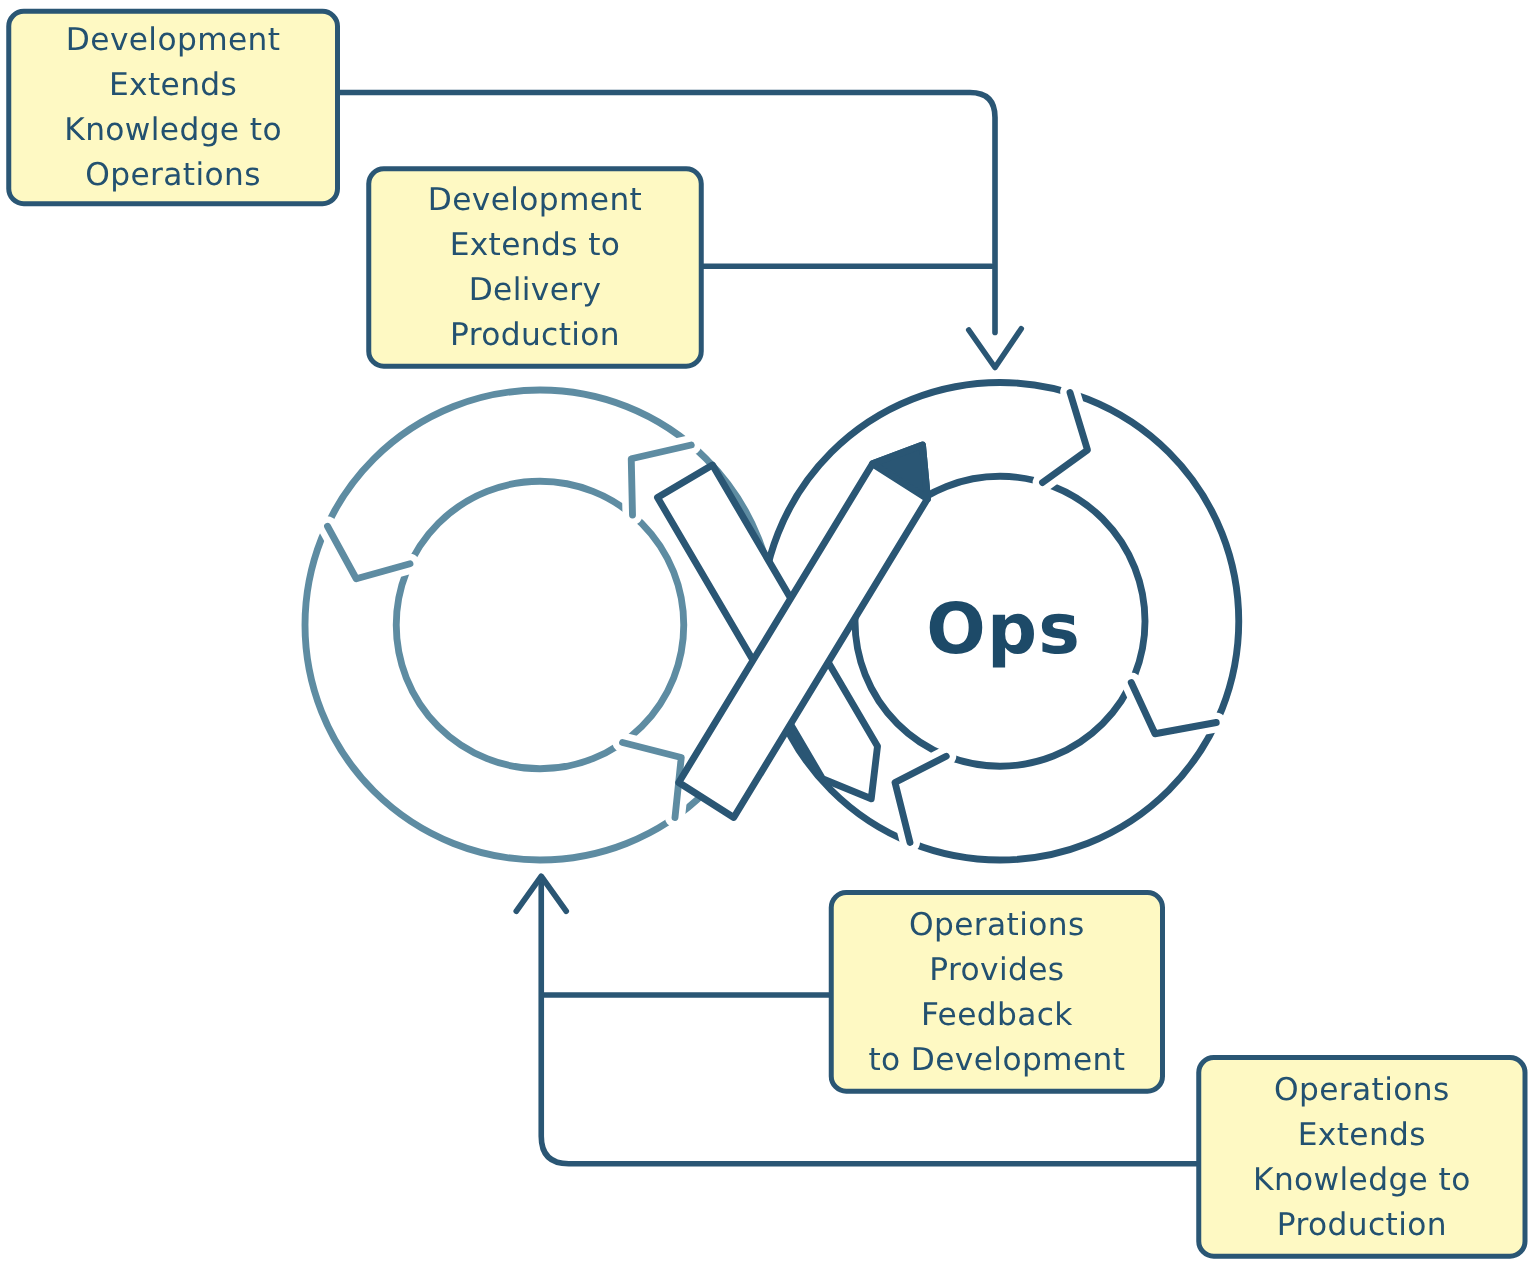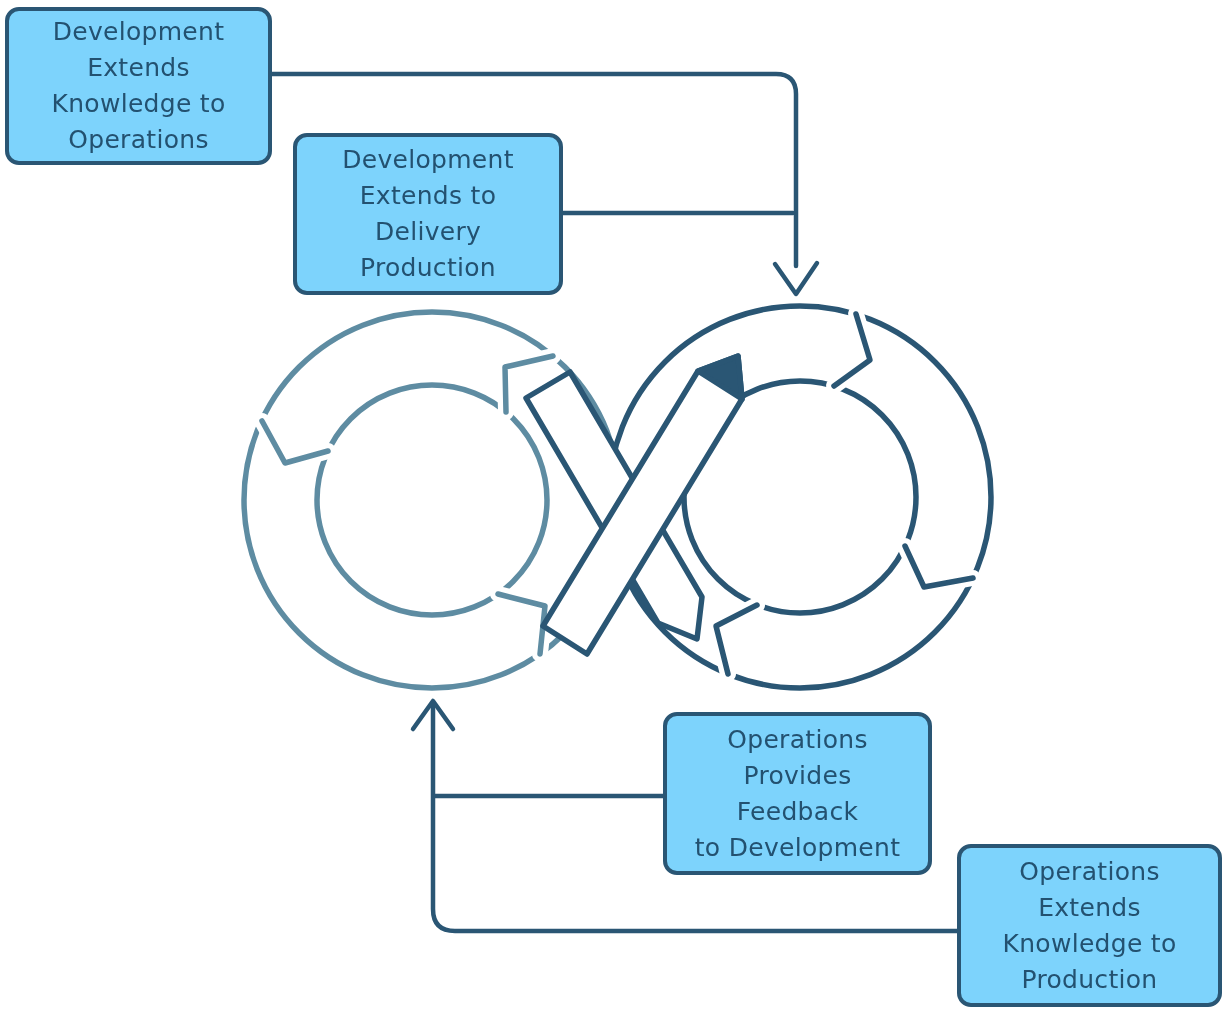--- a/index.html
+++ b/index.html
@@ -9,21 +9,21 @@
     background:#ffffff;
     font-family:"DejaVu Sans", sans-serif;
     overflow:hidden;
   }
   .stage svg{position:absolute;left:0;top:0;}
   .label-box{
     position:absolute;
     box-sizing:border-box;
     border:4px solid #2a5674;
     border-radius:14px;
-    background:#7dd3fc;
+    background:#fef9c3;
     display:flex;align-items:center;justify-content:center;
     text-align:center;
   }
   .box-text{
     white-space:pre-line;
     font-size:25px;
     line-height:36px;
     color:#235170;
     letter-spacing:0.3px;
     font-weight:500;
@@ -114,14 +114,15 @@
   </div>
 
   <div class="label-box box4">
     <span class="box-text">Operations
 Extends
 Knowledge to
 Production</span>
   </div>
 
 
+  <div class="loop-label ops">Ops</div>
 
 </div>
 
 </body></html>

